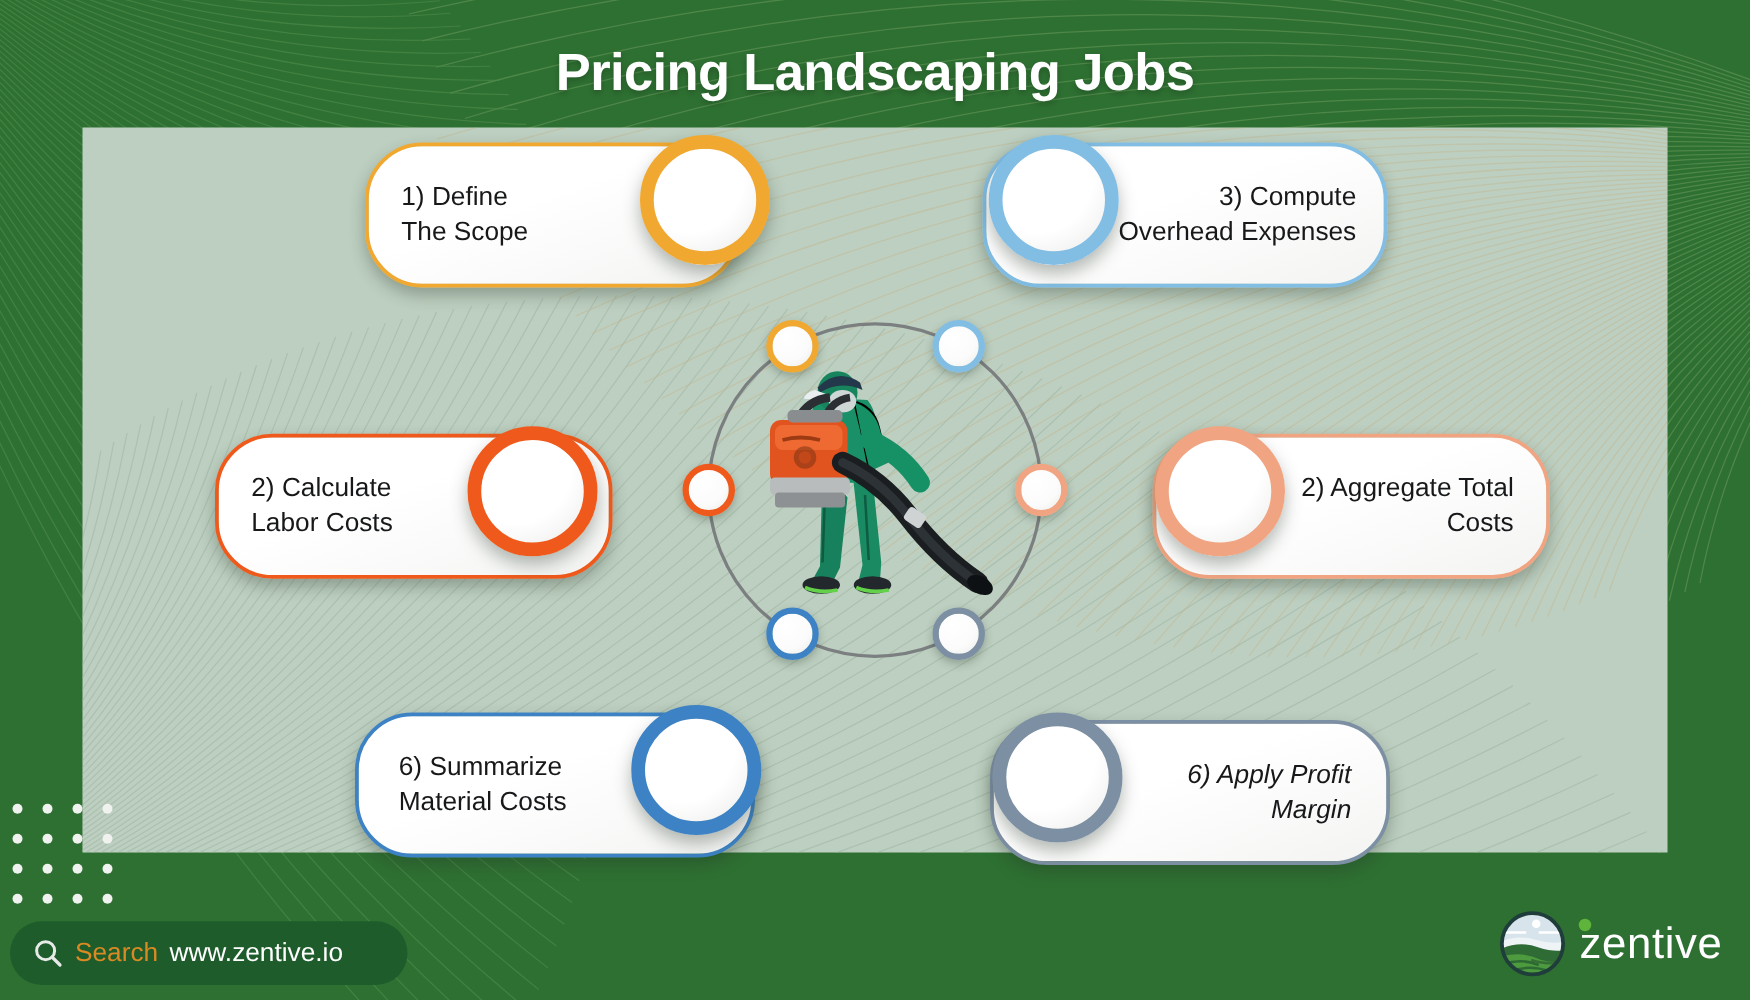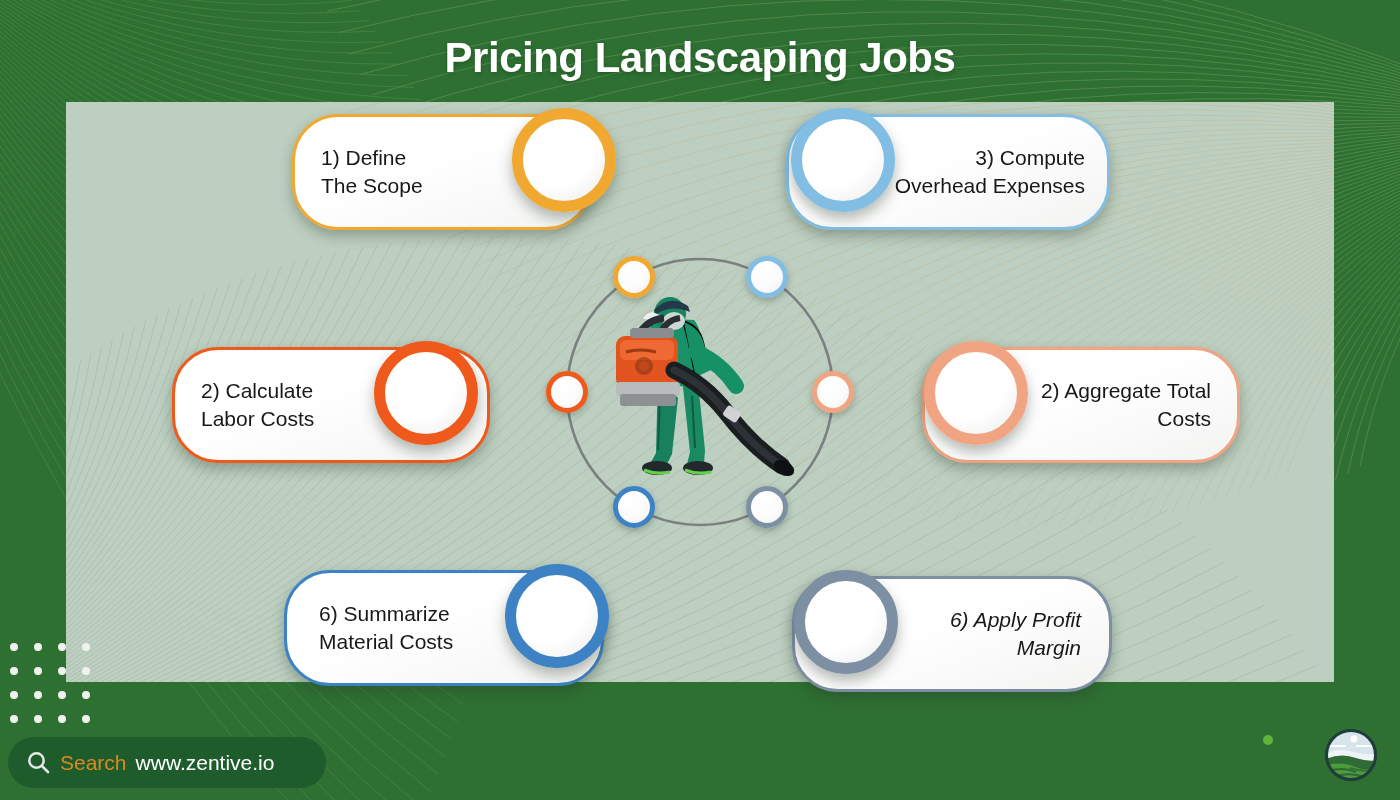--- a/index.html
+++ b/index.html
@@ -591,16 +591,17 @@
       <path d="M0 18 h22 M32 18 h22" stroke="#ffffff" stroke-width="2"></path>
       <path d="M0 26 q14 -7 30 -2 q14 4 24 1 v8 H0 Z" fill="#eef4f6"></path>
       <path d="M0 32 q16 -8 32 -2 q12 4 22 2 v22 H0 Z" fill="#2f6b34"></path>
       <path d="M0 38 q18 -6 34 2 q12 3 20 0 v16 H0 Z" fill="#4e9a3f"></path>
       <path d="M2 44 q16 -6 30 0" stroke="#2d6a33" stroke-width="2" fill="none"></path>
       <path d="M6 50 q18 -7 34 -1" stroke="#2d6a33" stroke-width="2" fill="none"></path>
       <path d="M26 40 q12 4 26 2" stroke="#356f36" stroke-width="2" fill="none"></path>
     </g>
     <circle cx="27" cy="27" r="24.5" fill="none" stroke="#1f3d3a" stroke-width="3"></circle>
   </svg>
+  <span class="b-name">zentive</span>
   <svg style="position:absolute; right:104px; top:6px;" width="12" height="12" viewBox="0 0 12 12">
     <circle cx="6" cy="6" r="5" fill="#5fb43b"></circle>
   </svg>
 </div>
 
 </body></html>

